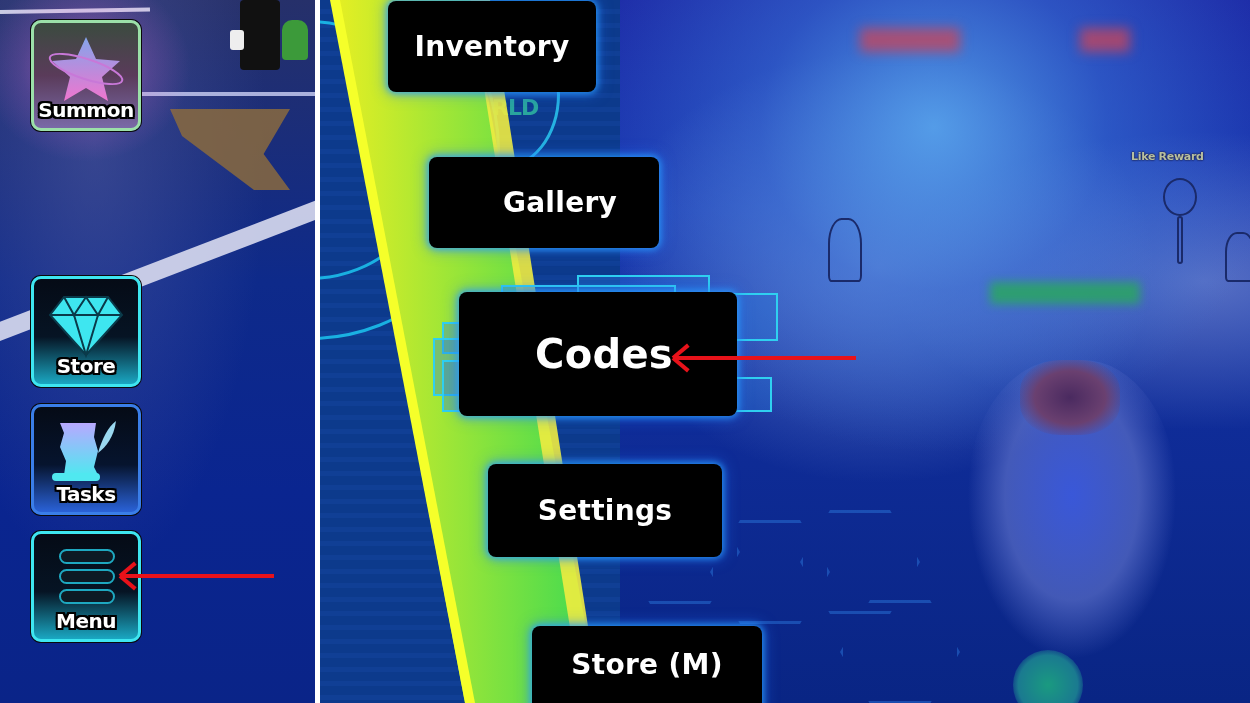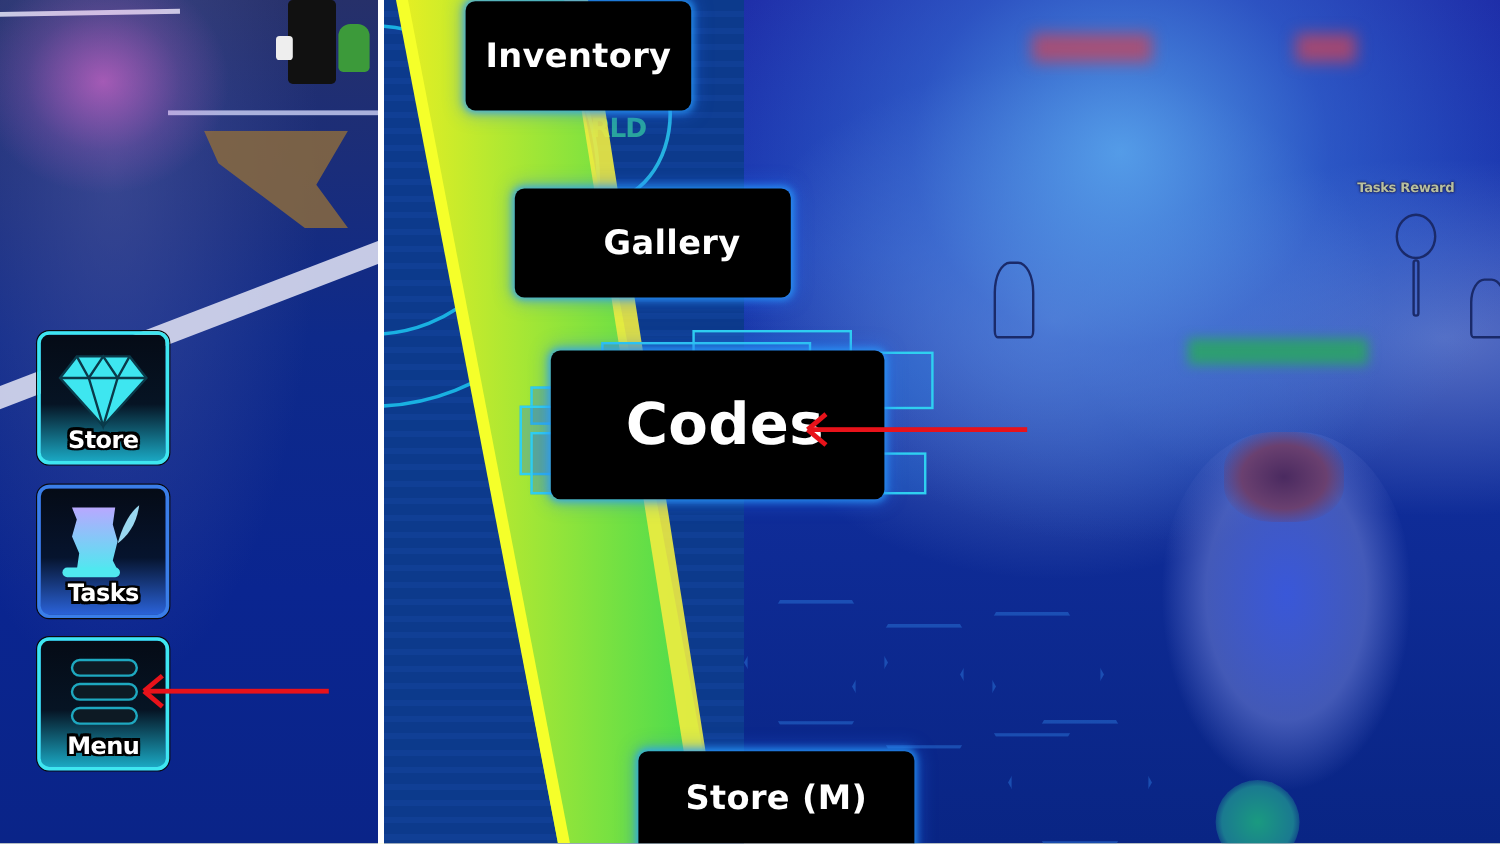--- a/index.html
+++ b/index.html
@@ -114,24 +114,24 @@
       position: absolute; border: 2px solid #2fd0f0; background: rgba(40,120,220,0.35);
     }
     .menu-btn {
       position: absolute; background: #000000; border-radius: 8px;
       display: flex; align-items: center; justify-content: center;
       box-shadow: 0 0 6px 2px rgba(40,160,255,0.75), 0 0 14px 4px rgba(40,120,255,0.35);
     }
     .menu-btn .label {
       color: #ffffff; font-family: "DejaVu Sans", sans-serif; font-weight: bold; font-size: 28px; letter-spacing: 0.3px;
     }
-    .menu-inventory { left: 68px; top: 1px; width: 188px; height: 91px; }
+    .menu-inventory { left: 68px; top: 1px; width: 208px; height: 91px; }
     .menu-gallery   { left: 109px; top: 157px; width: 230px; height: 91px; padding-left: 32px; }
     .menu-codes     { left: 139px; top: 292px; width: 278px; height: 124px; }
-    .menu-codes .label { font-size: 48px; margin-left: 12px; }
+    .menu-codes .label { font-size: 40px; margin-left: 12px; }
     .menu-settings  { left: 168px; top: 464px; width: 234px; height: 93px; }
     .menu-exit      { left: 212px; top: 626px; width: 230px; height: 90px; }
     .menu-exit .label { margin-top: -14px; }
 
     .like-reward {
       position: absolute; left: 811px; top: 150px; font-size: 11px; font-weight: bold; color: #b8c0a0;
       text-shadow: 0 0 2px #1a1a40, 0 0 2px #1a1a40;
       font-family: "DejaVu Sans", sans-serif; letter-spacing: -0.3px;
     }
     .statue { position: absolute; border: 2px solid #1a2a6a; }
@@ -166,20 +166,33 @@
 
   <div class="npc">
     <div class="head"></div>
     <div class="body"></div>
     <div class="arm"></div>
     <div class="green"></div>
   </div>
 
   <div class="summon-glow"></div>
 
+  <div class="hud-btn btn-summon">
+    <svg class="icon" viewBox="0 0 80 70">
+      <defs>
+        <linearGradient id="starG" x1="0" y1="0" x2="0" y2="1">
+          <stop offset="0" stop-color="#8ab0ff"></stop>
+          <stop offset="1" stop-color="#ff7ad8"></stop>
+        </linearGradient>
+      </defs>
+      <polygon points="40,4 50,26 74,28 56,44 62,68 40,55 18,68 24,44 6,28 30,26" fill="url(#starG)" opacity="0.9"></polygon>
+      <ellipse cx="40" cy="36" rx="38" ry="10" fill="none" stroke="#c878d8" stroke-width="2" transform="rotate(18 40 36)"></ellipse>
+    </svg>
+    <span class="label">Summon</span>
+  </div>
 
 
   <div class="hud-btn btn-tasks">
     <svg class="icon" viewBox="0 0 80 70">
       <defs>
         <linearGradient id="scrollG" x1="0" y1="0" x2="0" y2="1">
           <stop offset="0" stop-color="#b8a8ff"></stop>
           <stop offset="1" stop-color="#50e8f0"></stop>
         </linearGradient>
       </defs>
@@ -227,21 +240,21 @@
 
   <div class="hex" style="left:300px; top:500px;"></div>
   <div class="hex" style="left:390px; top:520px;"></div>
   <div class="hex" style="left:480px; top:510px;"></div>
   <div class="hex" style="left:520px; top:600px;"></div>
 
   <div class="silhouette-player"></div>
   <div class="player-head"></div>
   <div class="green-orb"></div>
 
-  <span class="like-reward">Tasks Reward</span>
+  <span class="like-reward">Like Reward</span>
   <div class="statue" style="left:843px; top:178px; width:34px; height:38px; border-radius:50%;"></div>
   <div class="statue" style="left:857px; top:216px; width:6px; height:48px; border-radius:3px;"></div>
   <div class="statue" style="left:508px; top:218px; width:34px; height:64px; border-radius:40% 40% 10% 10%;"></div>
   <div class="statue" style="left:905px; top:232px; width:30px; height:50px; border-radius:40% 40% 10% 10%;"></div>
 
   <div class="world-tag">RLD</div>
 
   <div class="rp-slant"></div>
   <div class="rp-slant2"></div>
   <div class="rp-slant-edge"></div>
@@ -256,18 +269,21 @@
 
   <div class="menu-btn menu-inventory">
     <span class="label">Inventory</span>
   </div>
   <div class="menu-btn menu-gallery">
     <span class="label">Gallery</span>
   </div>
   <div class="menu-btn menu-codes">
     <span class="label">Codes</span>
   </div>
+  <div class="menu-btn menu-settings">
+    <span class="label">Settings</span>
+  </div>
   <div class="menu-btn menu-exit">
     <span class="label">Store (M)</span>
   </div>
 
   <div class="arrow" style="left:355px; top:356px; width:181px;"></div>
 </div>
 
 </body></html>

